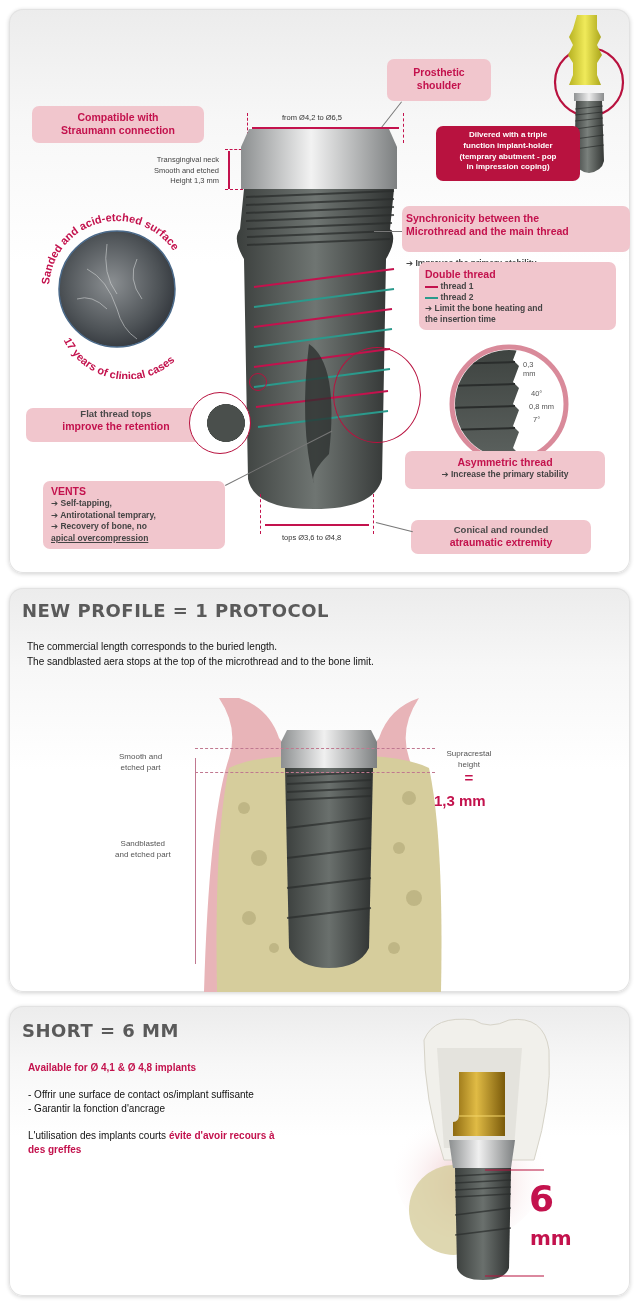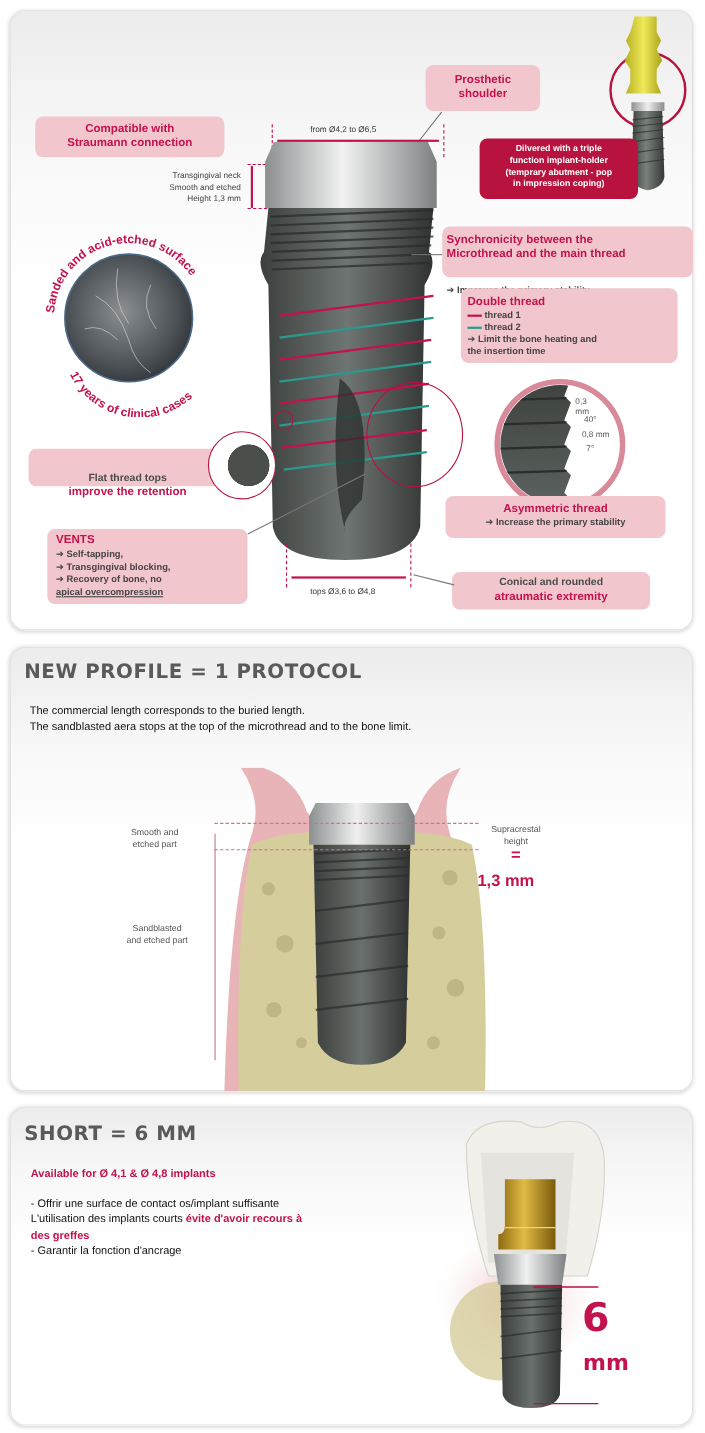--- a/index.html
+++ b/index.html
@@ -209,43 +209,43 @@
           <line x1="0" y1="20" x2="66" y2="18"></line>
           <line x1="0" y1="42" x2="66" y2="40"></line>
           <line x1="0" y1="64" x2="66" y2="62"></line>
           <line x1="0" y1="86" x2="66" y2="84"></line>
         </g>
     </g>
   </svg>
   <div class="abs" style="left:514px;top:352px;font-size:7.5px;color:#555;line-height:1.15;">
     <div>0,3</div>
     <div>mm</div>
-    <div style="margin-top:0;margin-left:8px;">40°</div>
+    <div style="margin-top:12px;margin-left:8px;">40°</div>
     <div style="margin-top:4px;margin-left:6px;">0,8 mm</div>
     <div style="margin-top:4px;margin-left:10px;">7°</div>
   </div>
 
   <div class="abs" style="left:324px;top:338px;width:88px;height:96px;border:1.5px solid #b8123f;border-radius:50%;"></div>
 
   <div class="pinkbox" style="left:396px;top:442px;width:200px;height:38px;font-size:10.5px;padding-top:5px;">
     <div>Asymmetric thread</div>
     <div class="arrowtxt" style="font-size:8.5px;">➔ Increase the primary stability</div>
   </div>
 
-  <div class="pinkbox" style="left:17px;top:399px;width:180px;height:34px;font-size:10.5px;padding-top:21px;">
+  <div class="pinkbox" style="left:17px;top:399px;width:180px;height:34px;font-size:10.5px;padding-top:0;">
     <div class="grey" style="font-size:9.5px;">Flat thread tops</div>
     <div>improve the retention</div>
   </div>
   <div class="abs" style="left:180px;top:383px;width:62px;height:62px;border:1.5px solid #b8123f;border-radius:50%;background:radial-gradient(circle at 60% 50%, #4a4f4c 40%, #fff 41%);"></div>
   <div class="abs" style="left:240px;top:364px;width:18px;height:18px;border:1.5px solid #b8123f;border-radius:50%;"></div>
 
   <div class="pinkbox" style="left:34px;top:472px;width:182px;height:68px;text-align:left;padding:4px 0 0 8px;font-size:10.5px;">
     <div>VENTS</div>
     <div class="arrowtxt" style="font-size:8.5px;line-height:1.35;">➔ Self-tapping,</div>
-    <div class="arrowtxt" style="font-size:8.5px;line-height:1.35;">➔ Transgingival blocking,</div>
+    <div class="arrowtxt" style="font-size:8.5px;line-height:1.35;">➔ Antirotational temprary,</div>
     <div class="arrowtxt" style="font-size:8.5px;line-height:1.35;">➔ Recovery of bone, no</div>
     <div class="arrowtxt" style="font-size:8.5px;line-height:1.35;text-decoration:underline;">apical overcompression</div>
   </div>
   <div class="leader" style="left:216px;top:476px;width:120px;transform:rotate(-27deg);"></div>
 
   <div class="dash-v" style="left:251px;top:485px;height:40px;"></div>
   <div class="dash-v" style="left:364px;top:485px;height:40px;"></div>
   <div class="line" style="left:256px;top:515px;width:104px;height:1.5px;"></div>
   <div class="dim-label abs" style="left:273px;top:524px;">tops Ø3,6 to Ø4,8</div>
 
@@ -320,25 +320,25 @@
     <div class="crim" style="font-size:15px;line-height:1.1;">=</div>
   </div>
   <div class="abs crim" style="left:425px;top:204px;font-size:15px;">1,3 mm</div>
 </div>
 
 <div id="p3" class="panel">
   <div class="hdr" style="top:14px;">SHORT = 6 MM</div>
   <div class="para" style="left:19px;top:55px;">
     <div class="crim" style="margin-bottom:12px;">Available for Ø 4,1 &amp; Ø 4,8 implants</div>
     <div>- Offrir une surface de contact os/implant suffisante</div>
+    <div style="margin-bottom:12px;">- Garantir la fonction d'ancrage</div>
     <div style="width:300px;">
       <span>L'utilisation des implants courts </span><span class="crim">évite d'avoir recours à</span><br>
       <span class="crim">des greffes</span>
     </div>
-    <div style="margin-bottom:12px;">- Garantir la fonction d'ancrage</div>
   </div>
 
   <svg class="abs" style="left:380px;top:4px;" width="200" height="286" viewBox="0 0 200 286">
     <defs>
       <linearGradient id="gold" x1="0" x2="1">
           <stop offset="0" stop-color="#8e6a10"></stop>
           <stop offset="0.45" stop-color="#e0bb45"></stop>
           <stop offset="1" stop-color="#7a5a0a"></stop>
         </linearGradient>
       <linearGradient id="sil3" x1="0" x2="1">

